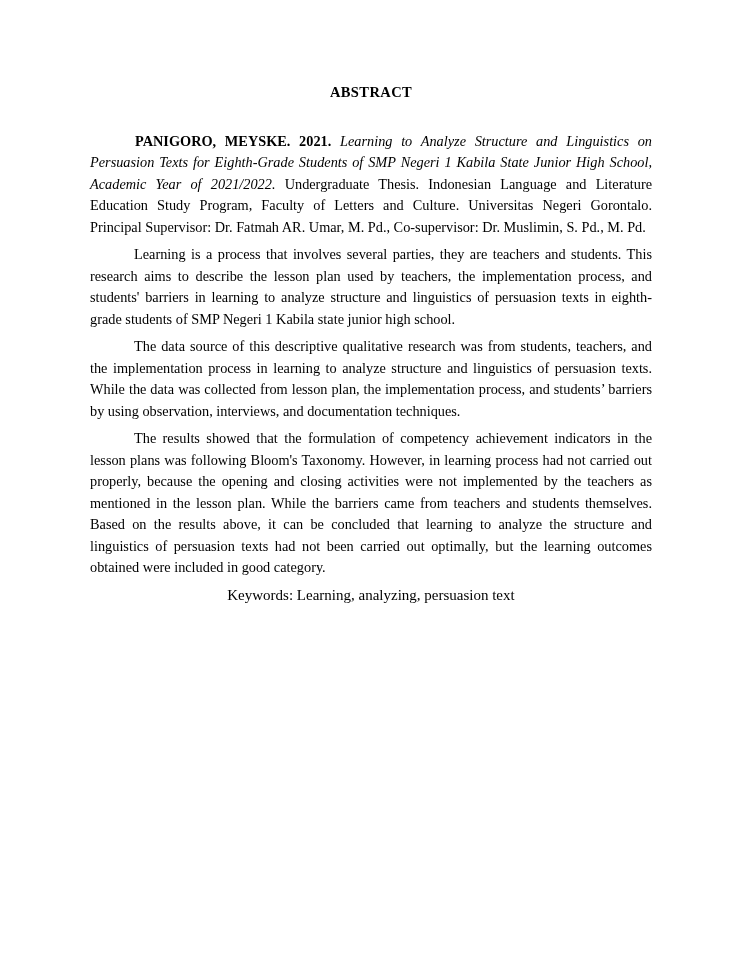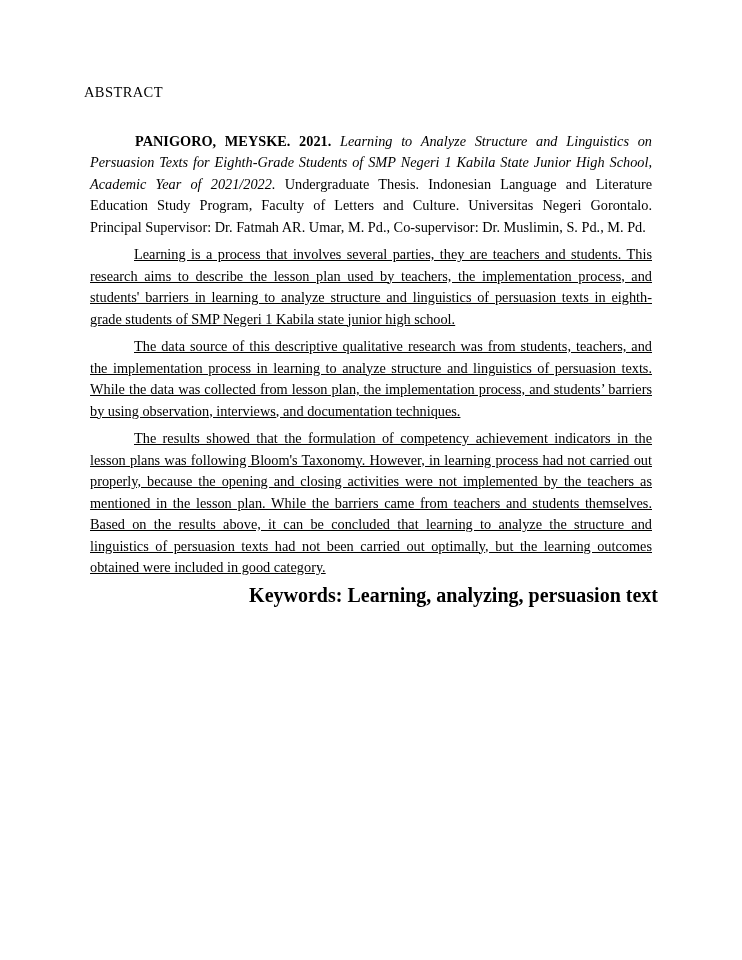--- a/index.html
+++ b/index.html
@@ -24,52 +24,52 @@
     box-sizing: border-box;
   }
   .content {
     position: absolute;
     left: 84px;
     top: 82px;
     width: 574px;
   }
   .doc-title {
     font-size: 14.5px;
-    font-weight: normal;
+    font-weight: bold;
+    text-align: center;
     letter-spacing: 0.4px;
     line-height: 21.5px;
     margin: 0 0 0 0;
   }
   .spacer-after-title {
     height: 21px;
   }
   p.para {
     font-size: 14.3px;
     line-height: 21.5px;
     text-align: justify;
     text-justify: inter-word;
     margin: 6px;
     text-indent: 45px;
     hyphens: none;
   }
   p.para.tight {
     text-indent: 44px;
-    text-decoration: underline;
   }
   .bold {
     font-weight: bold;
   }
   .ital {
     font-style: italic;
   }
   .keywords {
-    font-size: 20px;
+    font-size: 15px;
     line-height: 21.5px;
-    font-weight: bold;
-    text-align: right;
+    font-weight: normal;
+    text-align: center;
     margin: 0;
     text-indent: 0;
   }
   
 </style>
 </head>
 <body>
 
 <div class="page">
   <div class="content">

